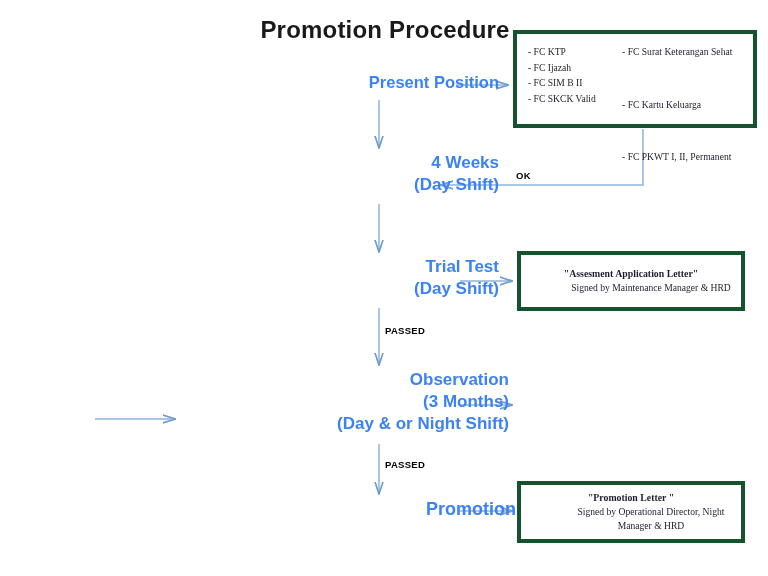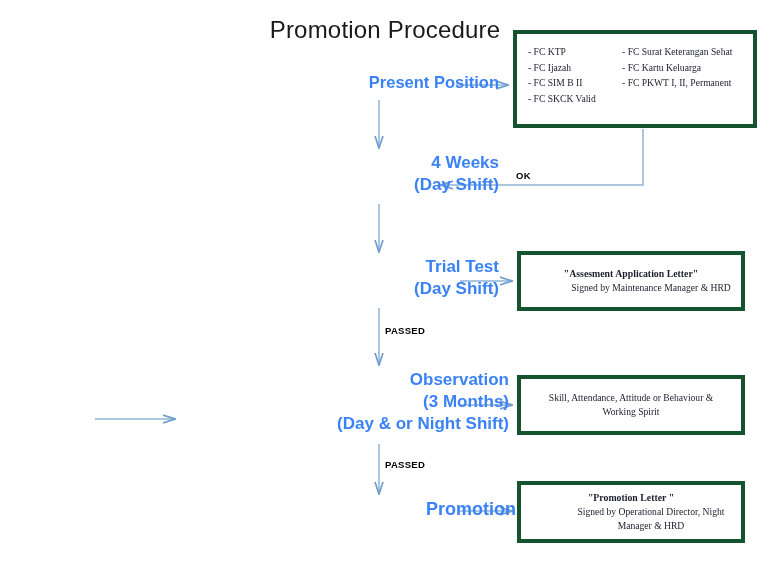--- a/index.html
+++ b/index.html
@@ -30,21 +30,21 @@
   }
 
   
   .title {
     position: absolute;
     left: 255px;
     top: 16px;
     width: 260px;
     text-align: center;
     font-size: 24px;
-    font-weight: 400;
+    font-weight: 700;
     color: #1a1a1a;
     letter-spacing: 0.2px;
     white-space: nowrap;
   }
 
   
   .node {
     position: absolute;
     text-align: right;
     font-weight: bold;
@@ -87,21 +87,21 @@
   }
   .doc-cols {
     display: flex;
     gap: 8px;
   }
   .doc-col {
     display: flex;
     flex-direction: column;
   }
   .doc-col.left  { width: 92px; }
-  .doc-col.right { width: 140px; }
+  .doc-col.right { width: 140px; gap: 37px; }
   .doc-item {
     font-size: 9.6px;
     line-height: 1.62;
     white-space: nowrap;
   }
 
   .box-letter {
     display: flex;
     flex-direction: column;
     align-items: center;
@@ -212,24 +212,20 @@
         <span class="doc-item">- FC PKWT I, II, Permanent</span>
       </div>
     </div>
   </div>
 
   <div class="box box-letter box-assess">
     <span class="box-title">"Assesment Application Letter"</span>
     <span class="box-sub">Signed by Maintenance Manager  &amp; HRD</span>
   </div>
 
-  <div class="box box-letter box-skill">
-    <span class="box-plain">Skill, Attendance, Attitude or Behaviour &amp;</span>
-    <span class="box-plain">Working Spirit</span>
-  </div>
 
   <div class="box box-letter box-promo">
     <span class="box-title">"Promotion Letter "</span>
     <span class="box-sub">Signed by Operational Director, Night</span>
     <span class="box-sub">Manager &amp; HRD</span>
   </div>
 
 </div>
 
 </body></html>

